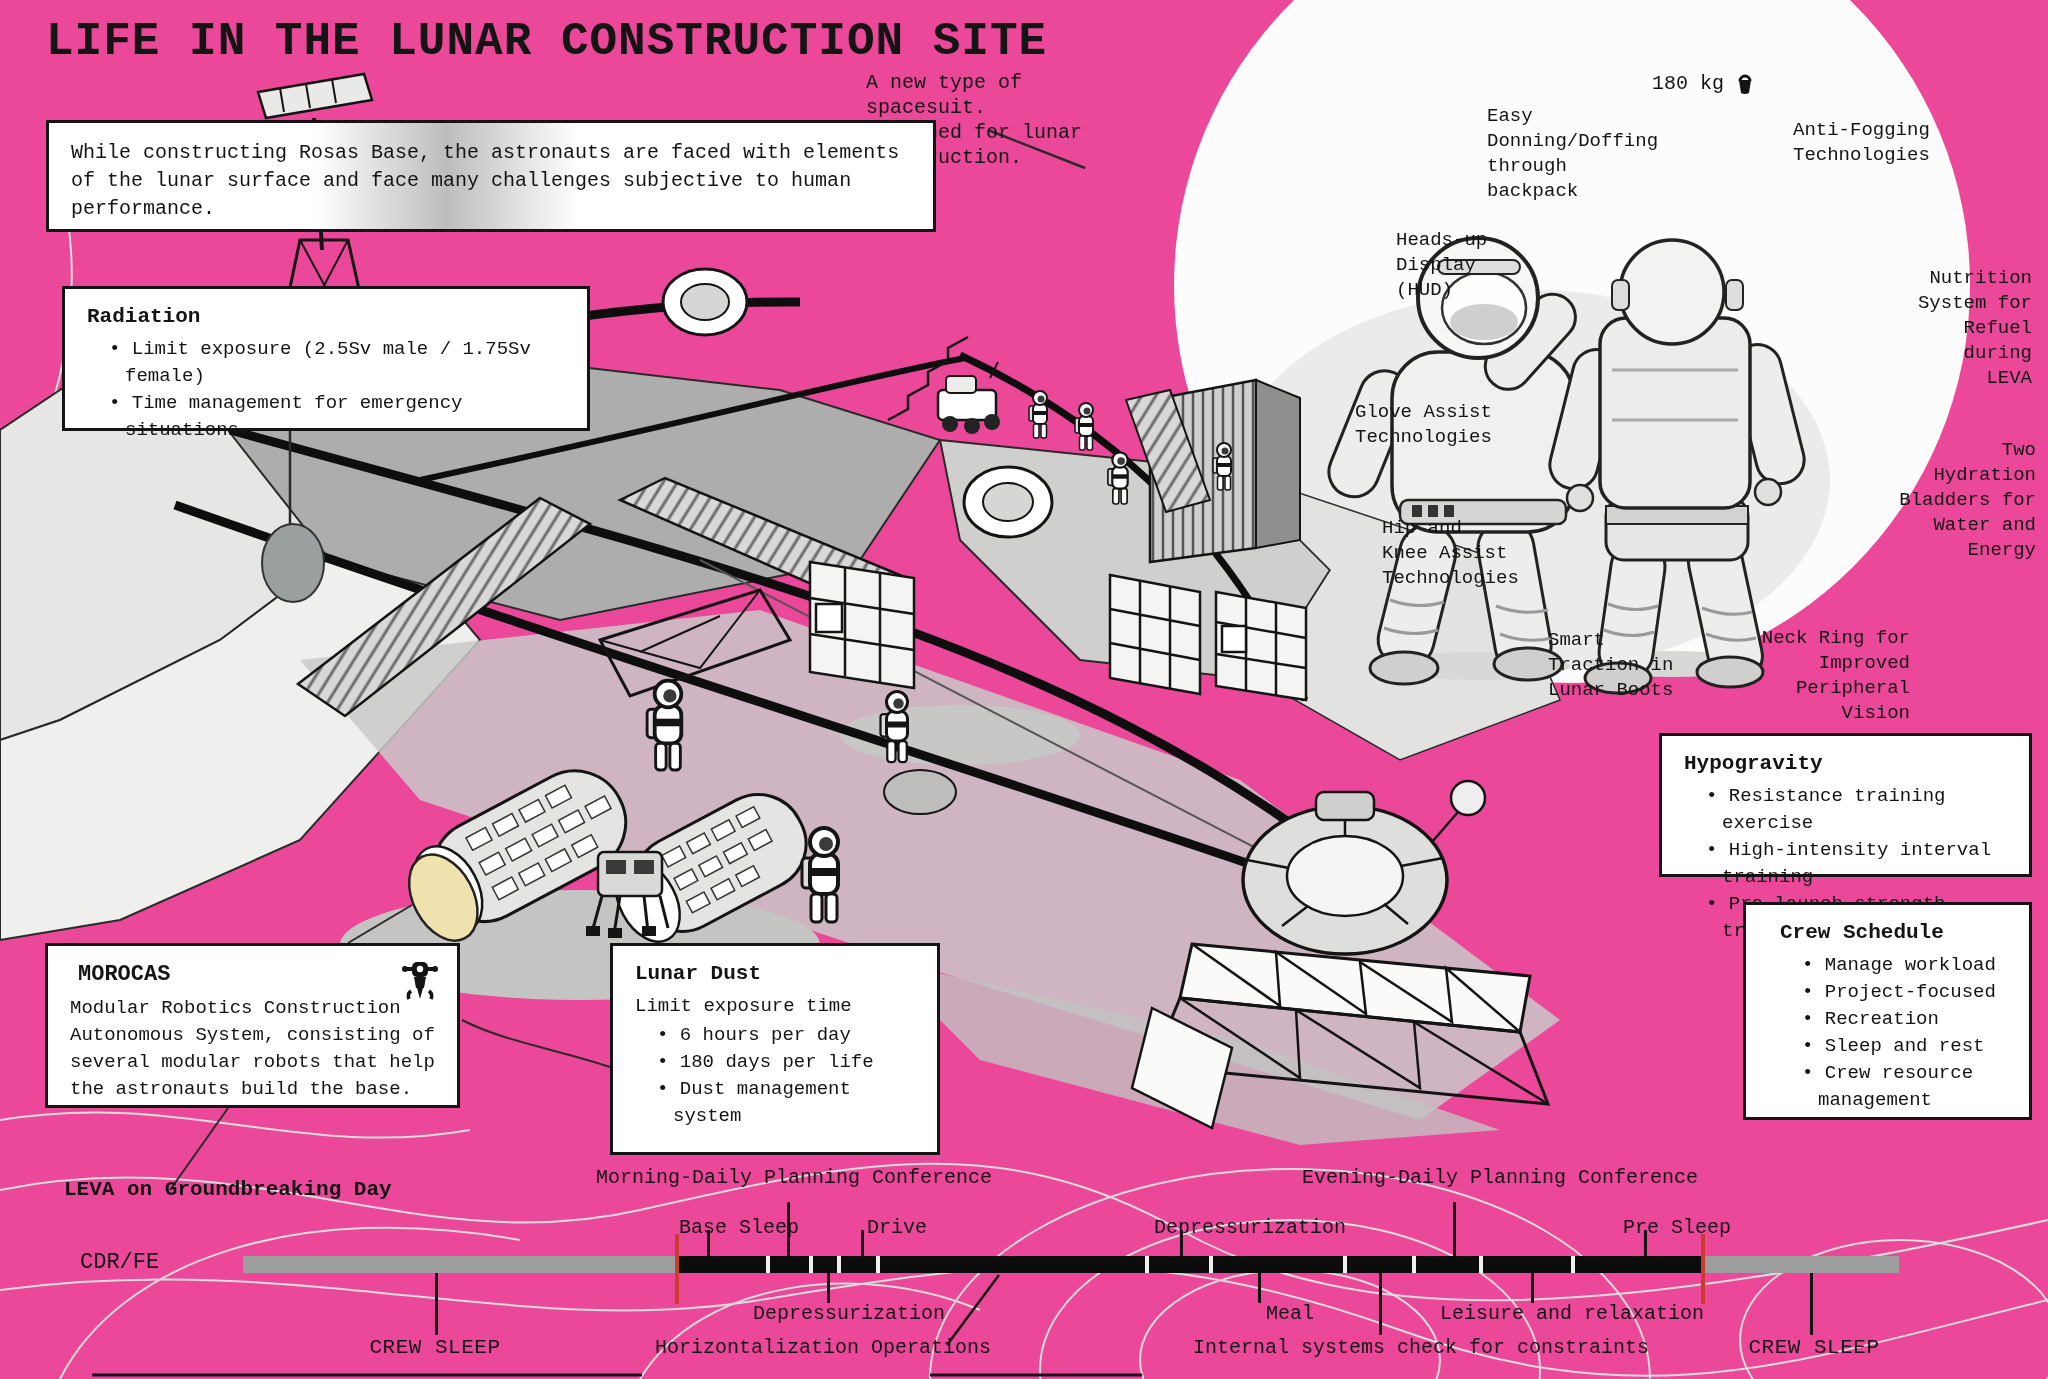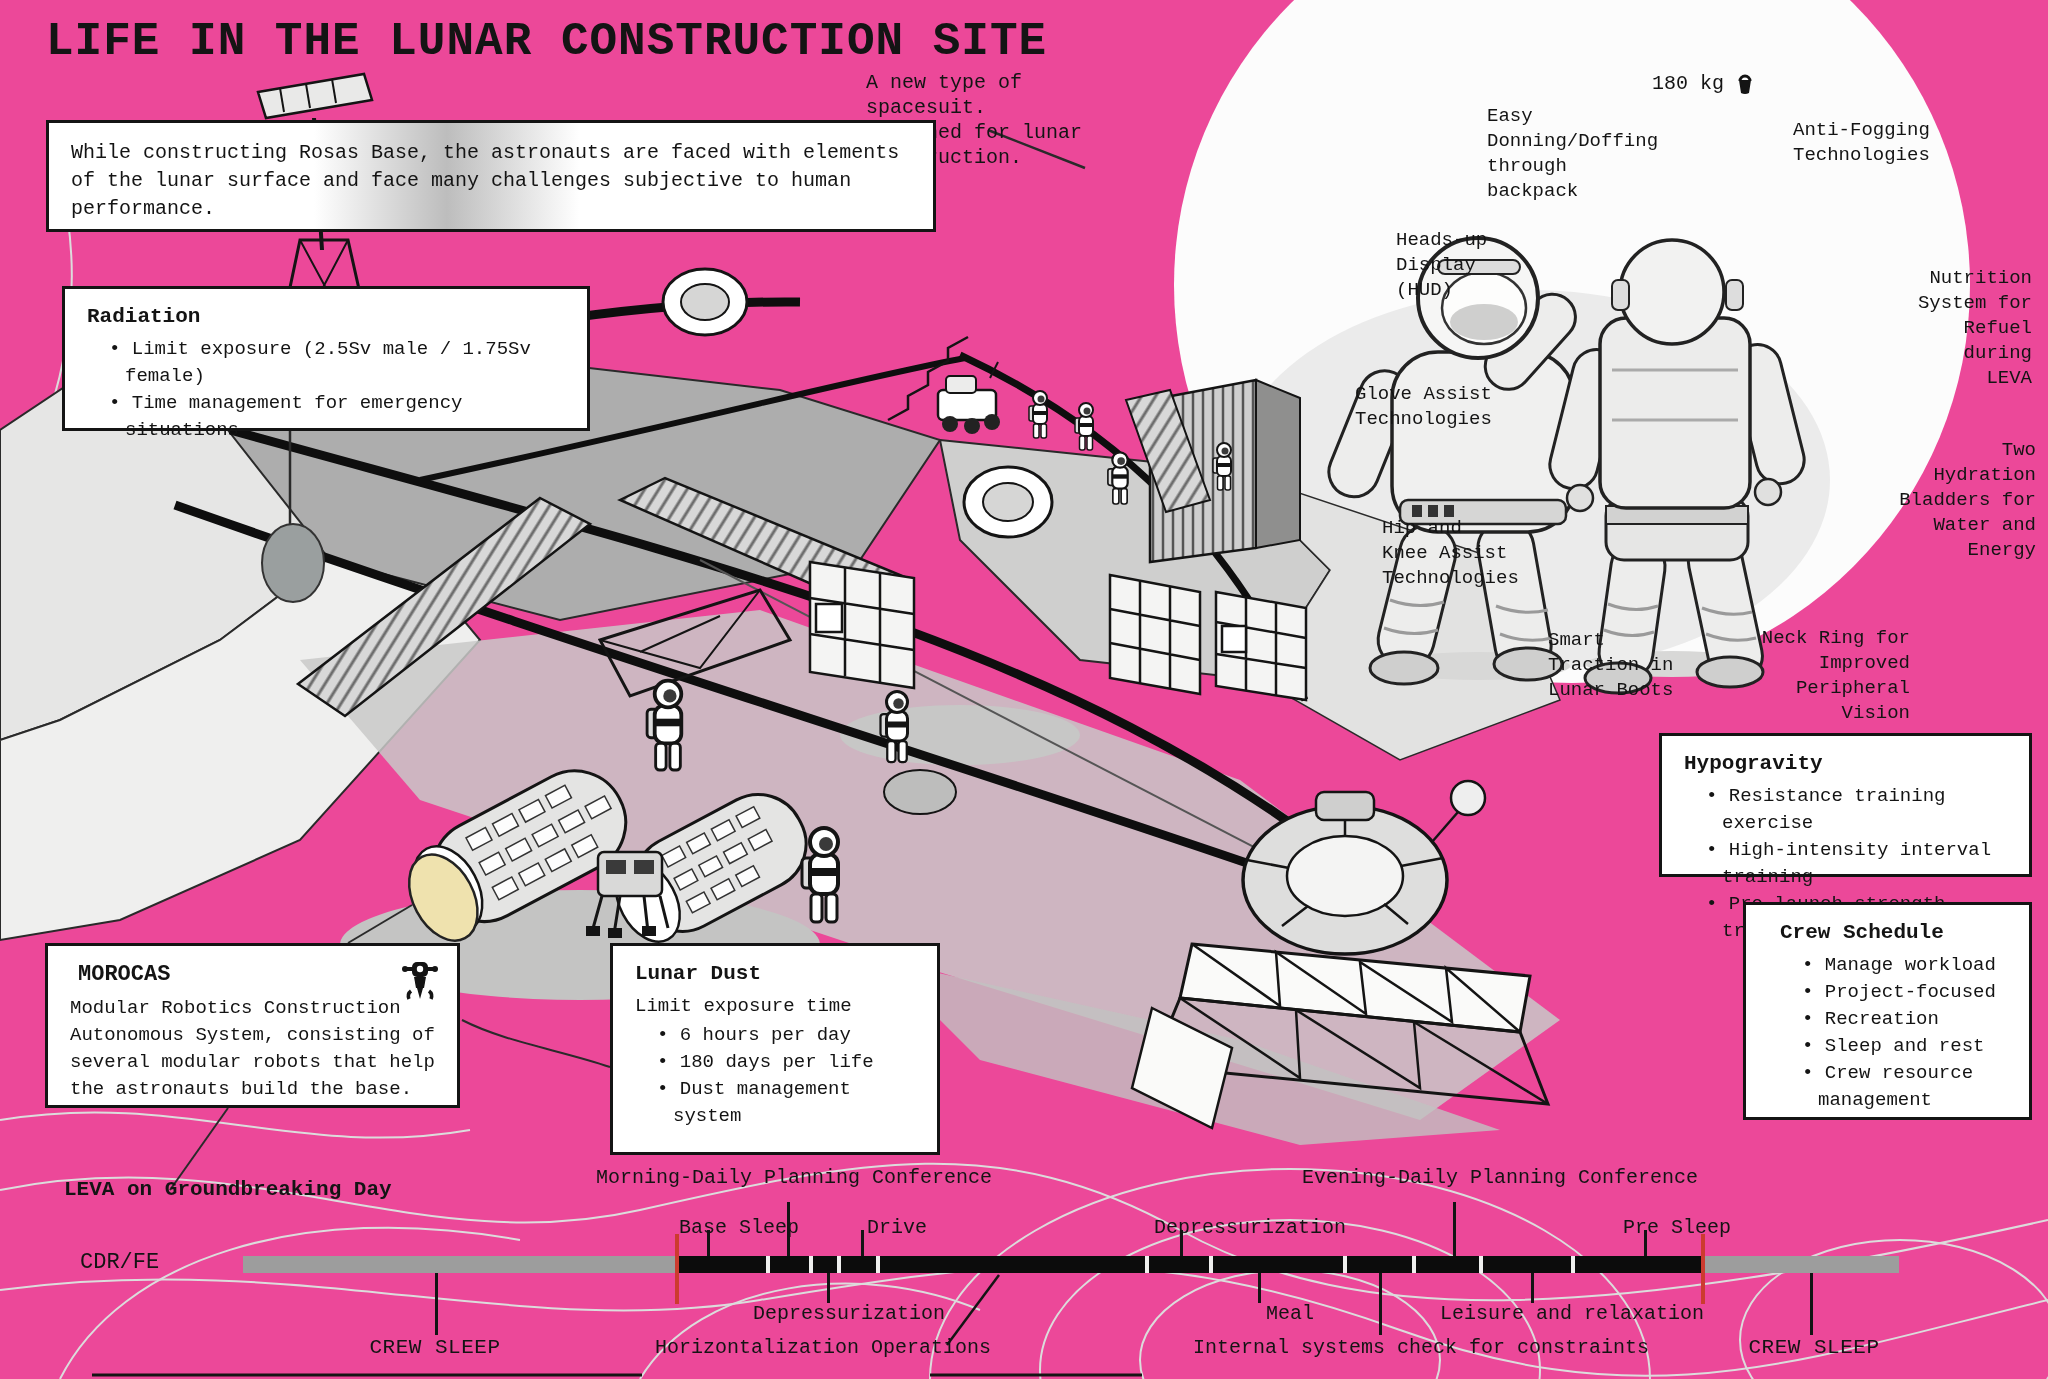--- a/index.html
+++ b/index.html
@@ -324,21 +324,21 @@
   <div class="slabel" style="left:1793px;top:118px;">Anti-Fogging
 Technologies</div>
   <div class="slabel" style="left:1396px;top:228px;">Heads-up
 Display
 (HUD)</div>
   <div class="slabel right" style="left:1850px;top:266px;width:182px;">Nutrition
 System for
 Refuel
 during
 LEVA</div>
-  <div class="slabel" style="left:1355px;top:382px;text-align:right;">Glove Assist
+  <div class="slabel" style="left:1355px;top:400px;text-align:right;">Glove Assist
 Technologies</div>
   <div class="slabel right" style="left:1886px;top:438px;width:150px;">Two
 Hydration
 Bladders for
 Water and
 Energy</div>
   <div class="slabel" style="left:1382px;top:516px;">Hip and
 Knee Assist
 Technologies</div>
   <div class="slabel" style="left:1548px;top:628px;">Smart

